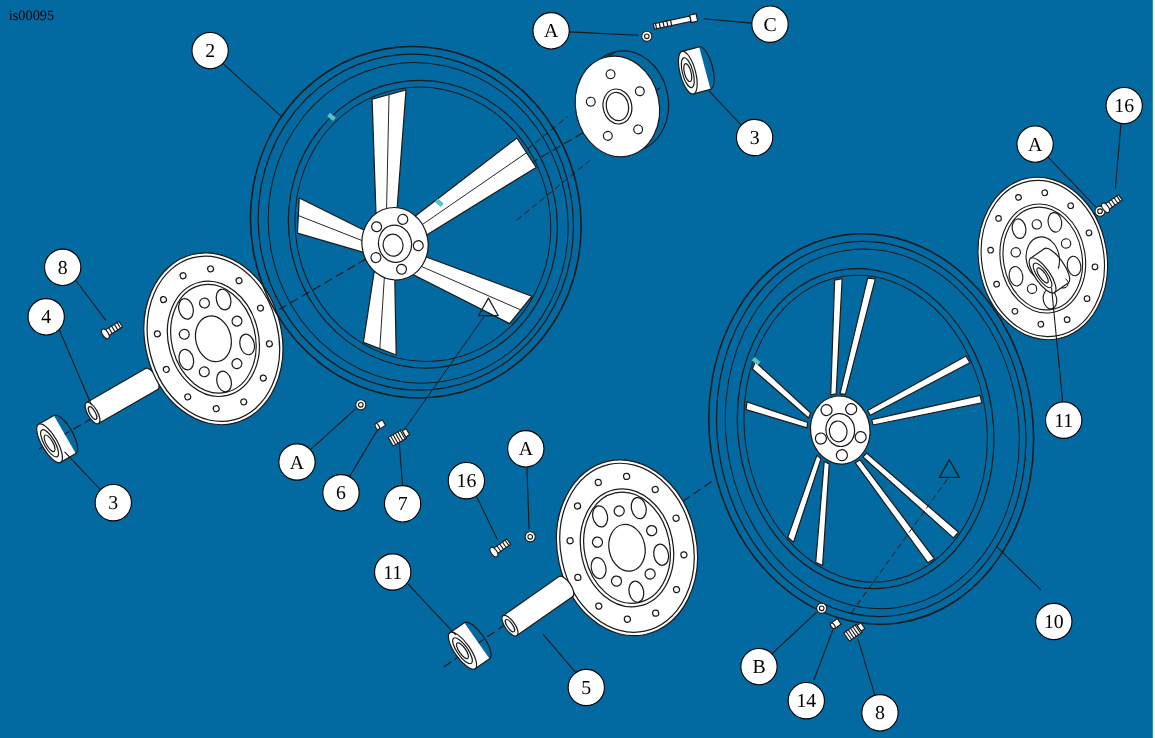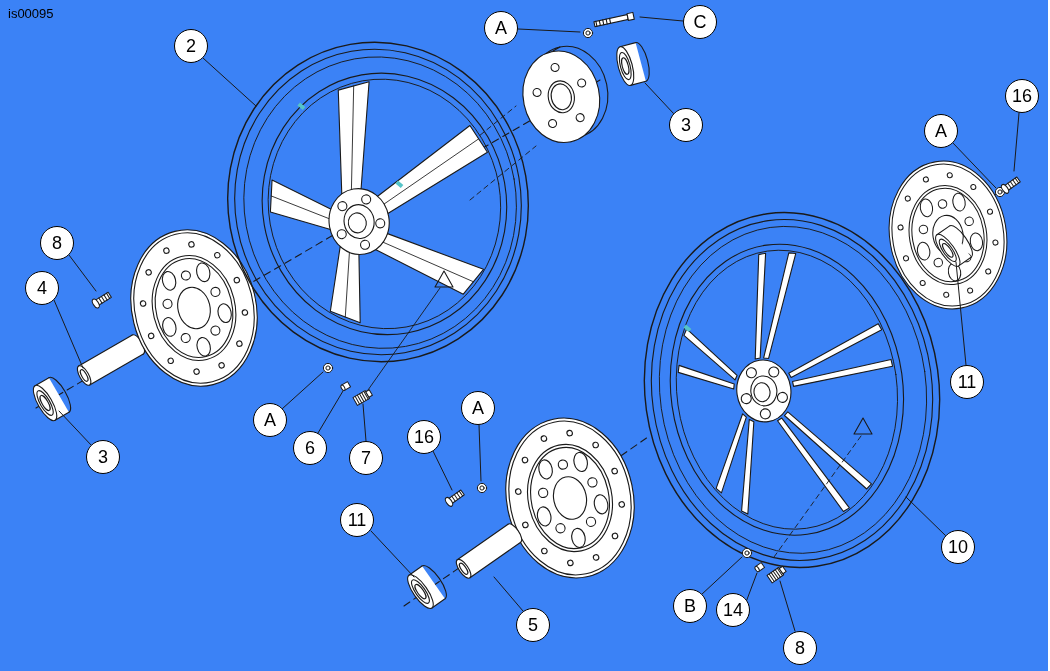--- a/index.html
+++ b/index.html
@@ -1,17 +1,17 @@
 <!DOCTYPE html>
 <html><head>
 <meta charset="utf-8">
 <style>
   html,body{margin:0;padding:0;background:#fff;}
-  .stage{position:relative;width:1048px;height:671px;background:#3b82f6;overflow:hidden;
-         font-family:Liberation Sans, sans-serif;}
+  .stage{position:relative;width:1048px;height:671px;background:#0369a1;overflow:hidden;
+         font-family:Liberation Serif, serif;}
   .stage svg{position:absolute;left:0;top:0;}
   .fig-id{position:absolute;left:8px;top:6px;font-size:13px;color:#000;}
   .callout{position:absolute;width:34px;height:34px;border:1.8px solid #000;border-radius:50%;
            background:#fff;display:flex;align-items:center;justify-content:center;
            font-size:18px;color:#000;box-sizing:border-box;transform:translate(-50%,-50%);}
 </style>
 </head>
 <body>
 
 <div class="stage">
@@ -242,28 +242,28 @@
 
   <div class="fig-id">is00095</div>
 
   <div class="callout" style="left:191px;top:46px">2</div>
   <div class="callout" style="left:501px;top:28px">A</div>
   <div class="callout" style="left:700px;top:22px">C</div>
   <div class="callout" style="left:686px;top:125px">3</div>
   <div class="callout" style="left:941px;top:131px">A</div>
   <div class="callout" style="left:1022px;top:96px">16</div>
   <div class="callout" style="left:967px;top:382px">11</div>
-  <div class="callout" style="left:958px;top:547px">10</div>
+  <div class="callout" style="left:958px;top:565px">10</div>
   <div class="callout" style="left:57px;top:243px">8</div>
   <div class="callout" style="left:42px;top:288px">4</div>
   <div class="callout" style="left:103px;top:457px">3</div>
   <div class="callout" style="left:270px;top:420px">A</div>
   <div class="callout" style="left:310px;top:448px">6</div>
   <div class="callout" style="left:366px;top:458px">7</div>
   <div class="callout" style="left:424px;top:437px">16</div>
   <div class="callout" style="left:478px;top:408px">A</div>
   <div class="callout" style="left:357px;top:520px">11</div>
   <div class="callout" style="left:533px;top:625px">5</div>
   <div class="callout" style="left:690px;top:606px">B</div>
-  <div class="callout" style="left:733px;top:610px">14</div>
+  <div class="callout" style="left:733px;top:637px">14</div>
   <div class="callout" style="left:800px;top:648px">8</div>
 
 </div>
 
 </body></html>

